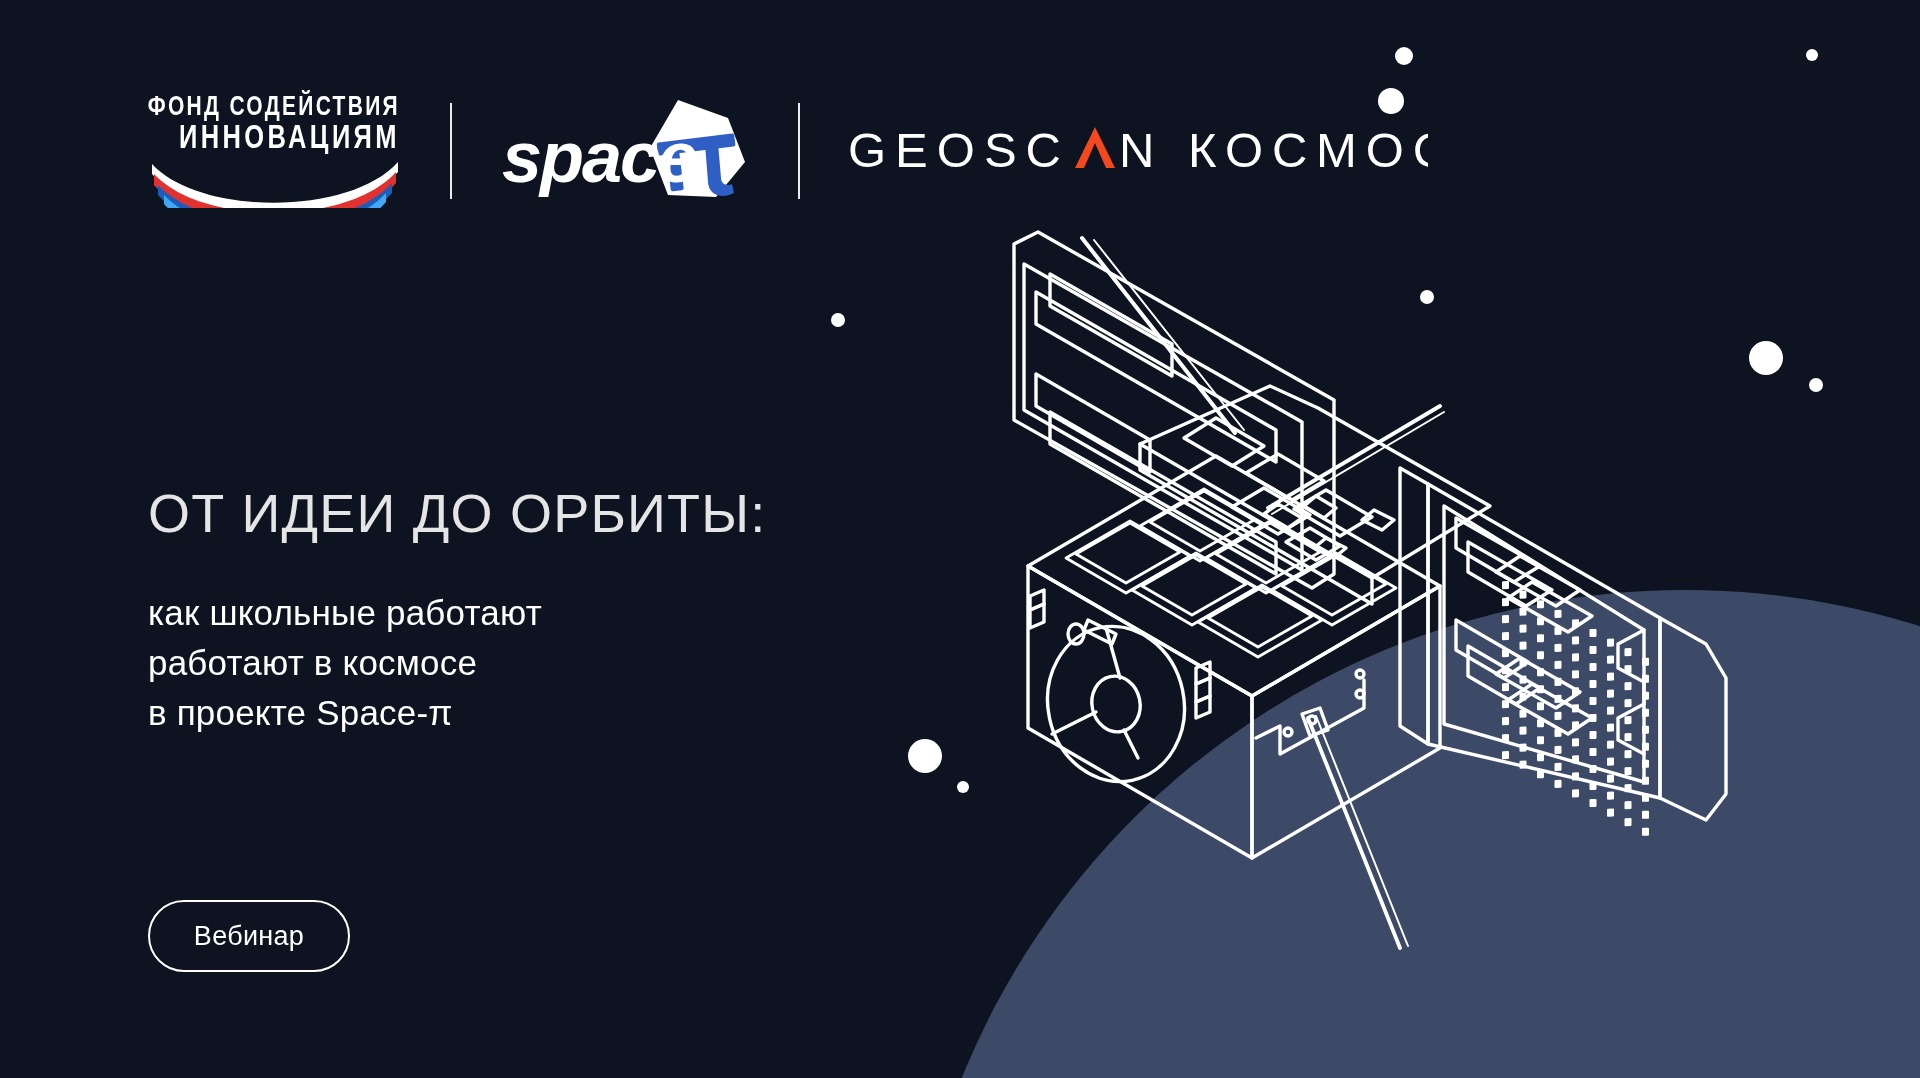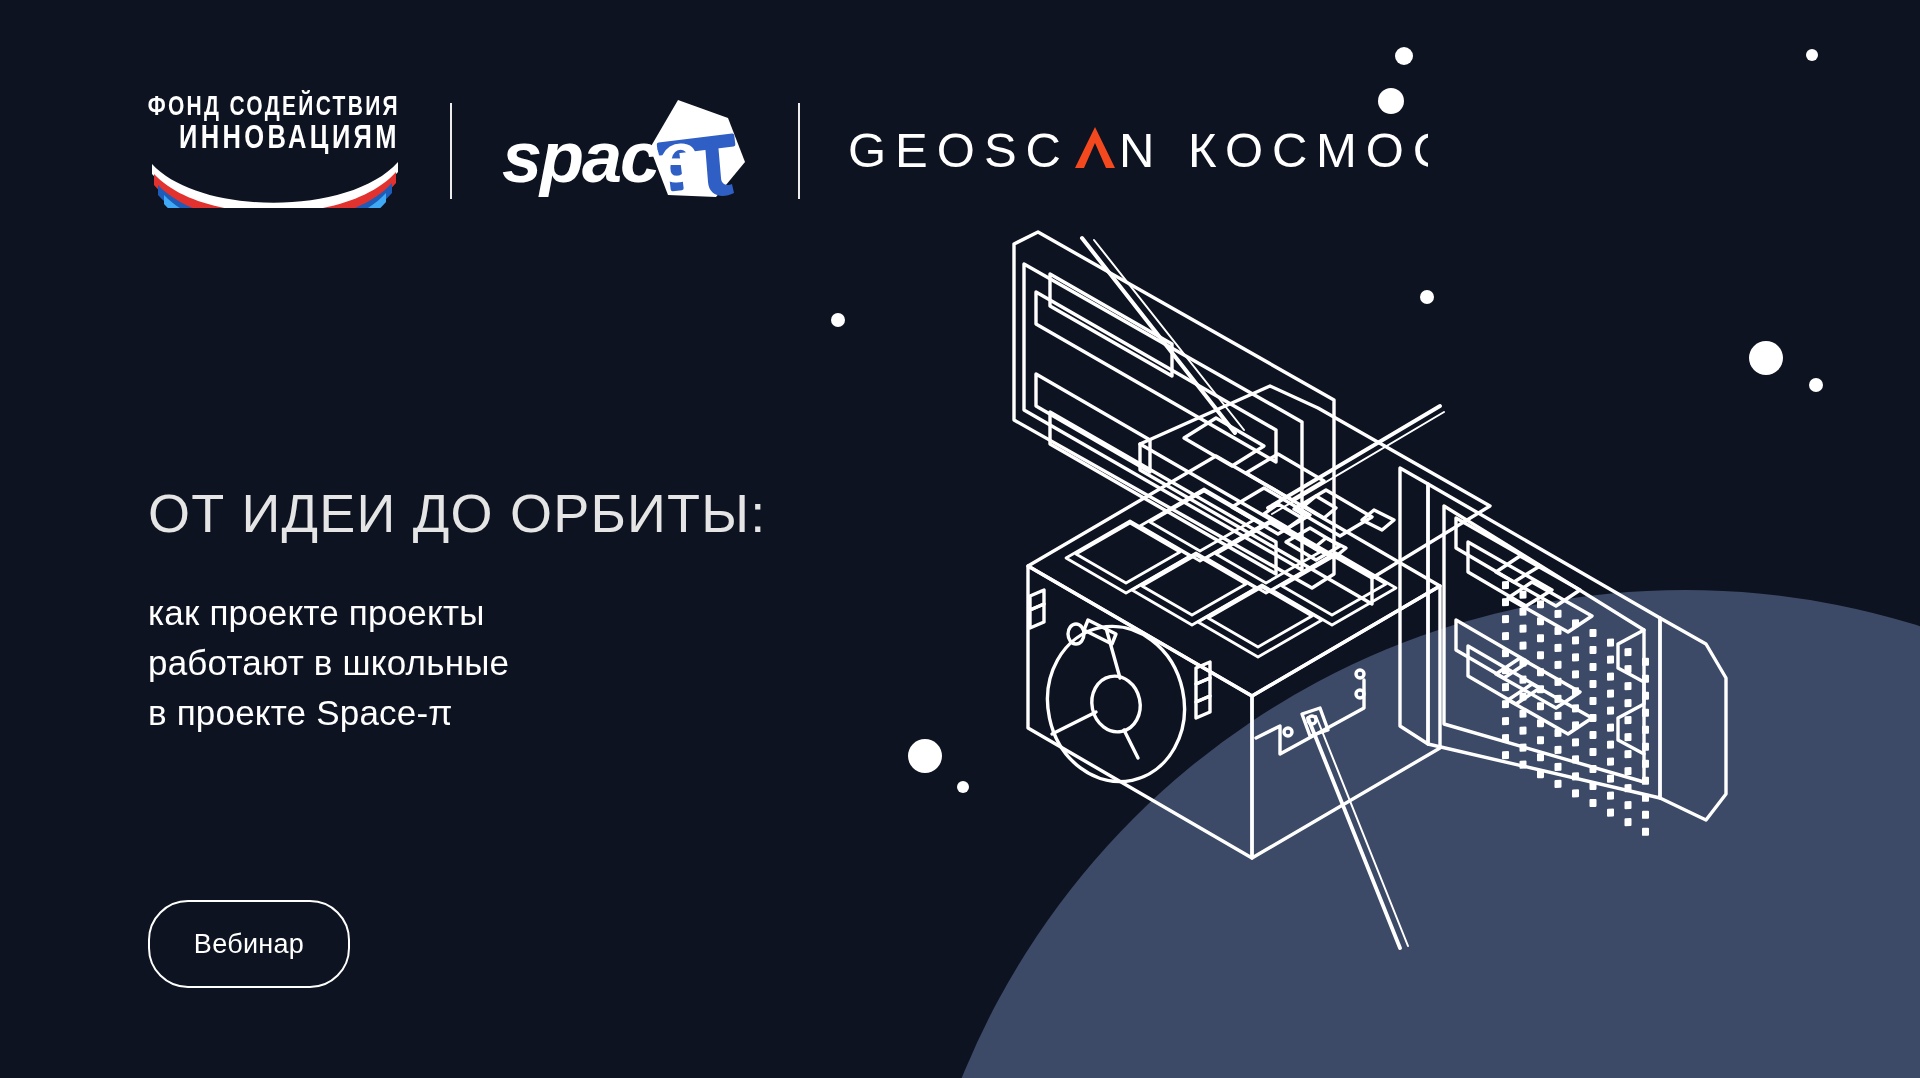--- a/index.html
+++ b/index.html
@@ -116,21 +116,21 @@
     letter-spacing: .2px;
   }
   .subhead div { white-space: nowrap; }
 
   
   .pill {
     position: absolute;
     left: 148px;
     top: 900px;
     width: 202px;
-    height: 88px;
+    height: 72px;
     border: 2px solid #ffffff;
     border-radius: 40px;
     background: transparent;
     color: #ffffff;
     font-family: "Liberation Sans", sans-serif;
     font-size: 27px;
     letter-spacing: .3px;
     display: flex;
     align-items: center;
     justify-content: center;
@@ -210,22 +210,22 @@
         <text x="271" y="52" font-family="'Liberation Sans', sans-serif" font-size="49" font-weight="300" fill="#ffffff" letter-spacing="9">N</text>
         <text x="340" y="52" font-family="'Liberation Sans', sans-serif" font-size="49" font-weight="300" fill="#ffffff" letter-spacing="9">КОСМОС</text>
       </svg>
     </div>
 
   </div>
 
   <div class="headline">ОТ ИДЕИ ДО ОРБИТЫ:</div>
 
   <div class="subhead">
-    <div>как проекте проекты</div>
-    <div>работают в школьные</div>
+    <div>как школьные работают</div>
+    <div>работают в космосе</div>
     <div>в проекте Space-π</div>
   </div>
 
   <button class="pill">Вебинар</button>
 
   <div class="satellite">
     <svg width="880" height="740" viewBox="0 0 880 740" fill="none" stroke="#ffffff" stroke-width="3.4" stroke-linejoin="round" stroke-linecap="round">
 
       <g stroke-width="3.4">
         <path d="M0 0 L24 -12 L320 156 L320 330 L298 344 L0 176 Z" transform="translate(-6,6)"></path>

